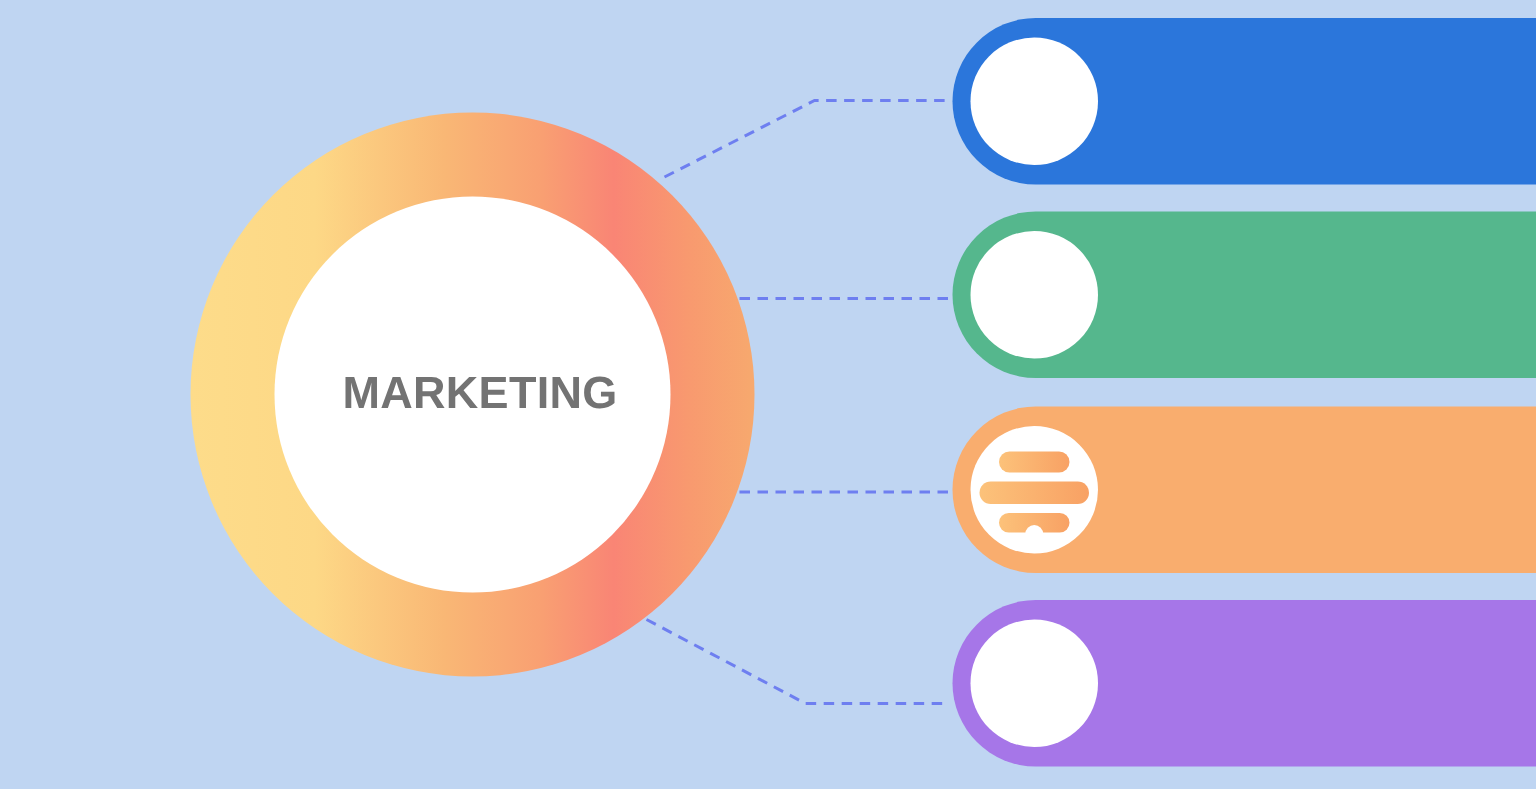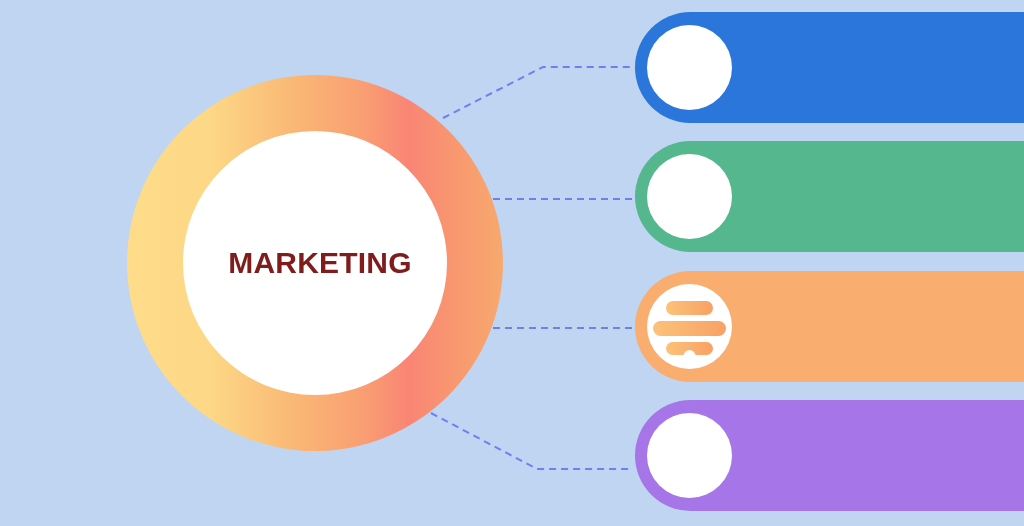--- a/index.html
+++ b/index.html
@@ -19,21 +19,21 @@
   .core {
     position: absolute;
     left: 183px; top: 131px;
     width: 264px; height: 264px;
     border-radius: 50%;
     background: #FFFFFF;
     display: flex; align-items: center; justify-content: center;
     flex-direction: column;
   }
   .core-title {
-    color: #7f1d1d;
+    color: #737373;
     font-weight: 700;
     font-size: 30px;
     line-height: 40px;
     text-align: center;
     letter-spacing: 0.2px;
     margin-left: 10px;
   }
   .connectors {
     position: absolute; left: 0; top: 0;
     width: 1024px; height: 526px;

